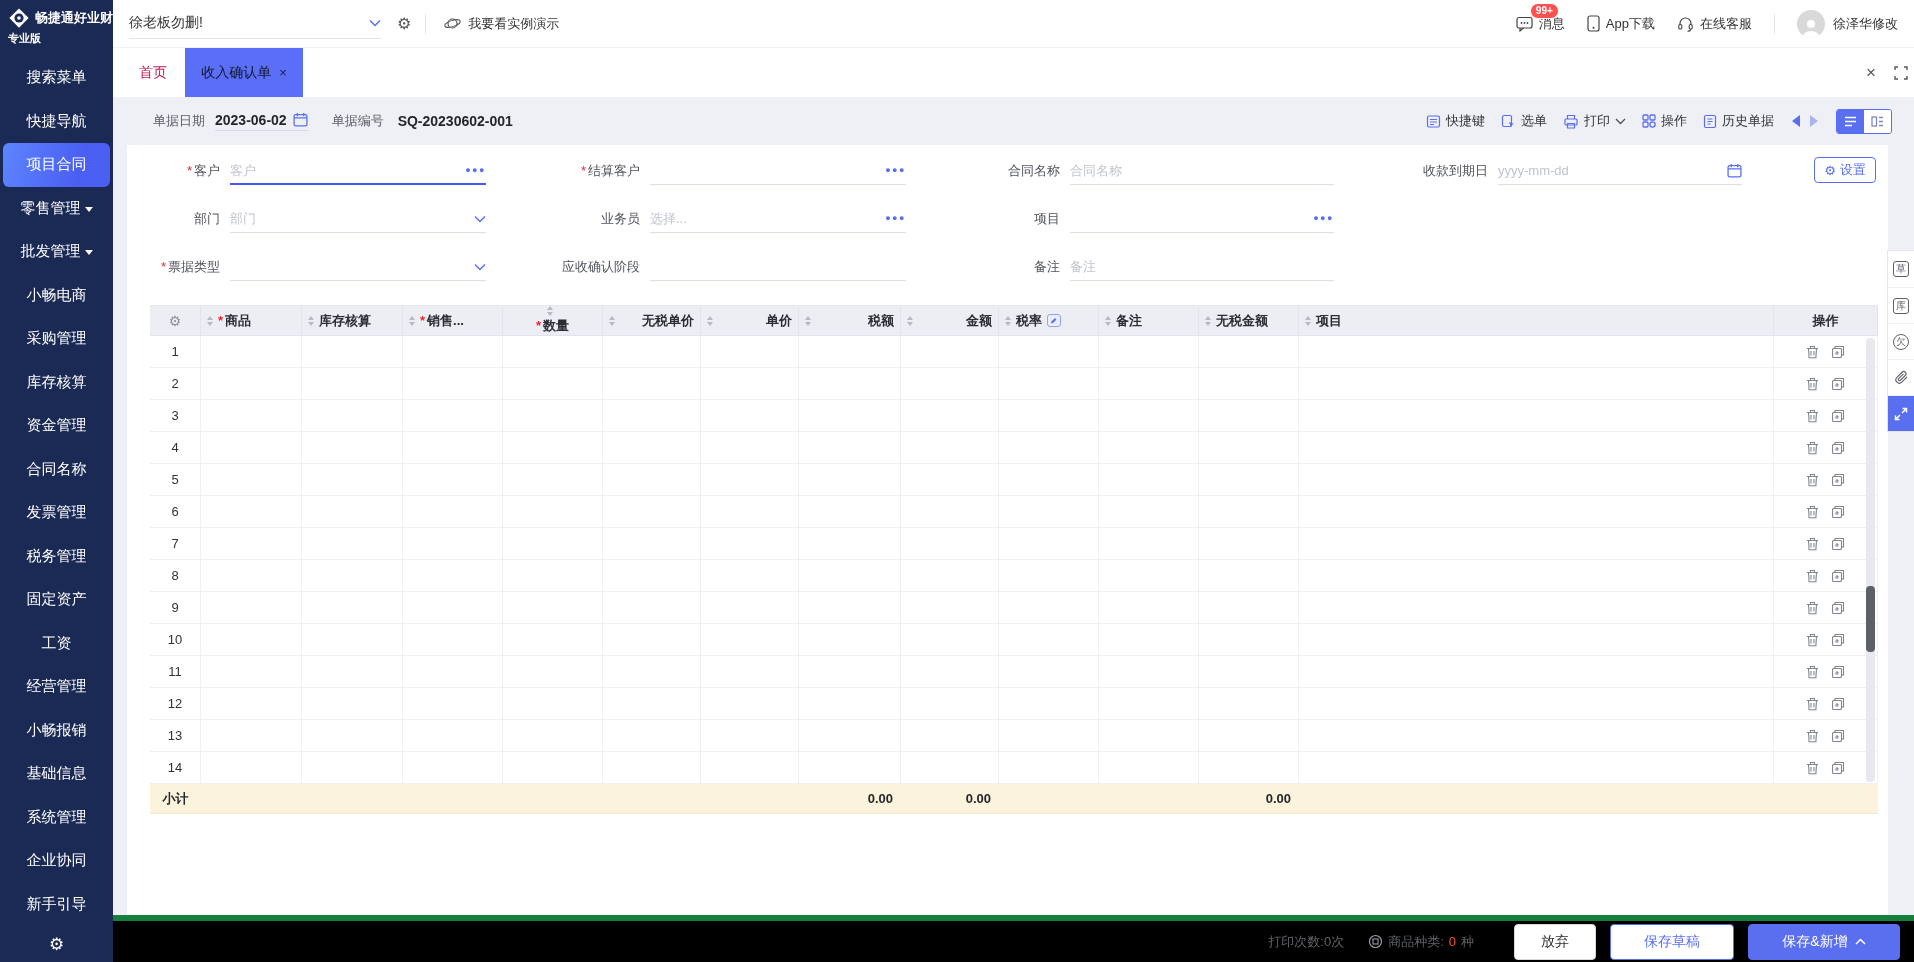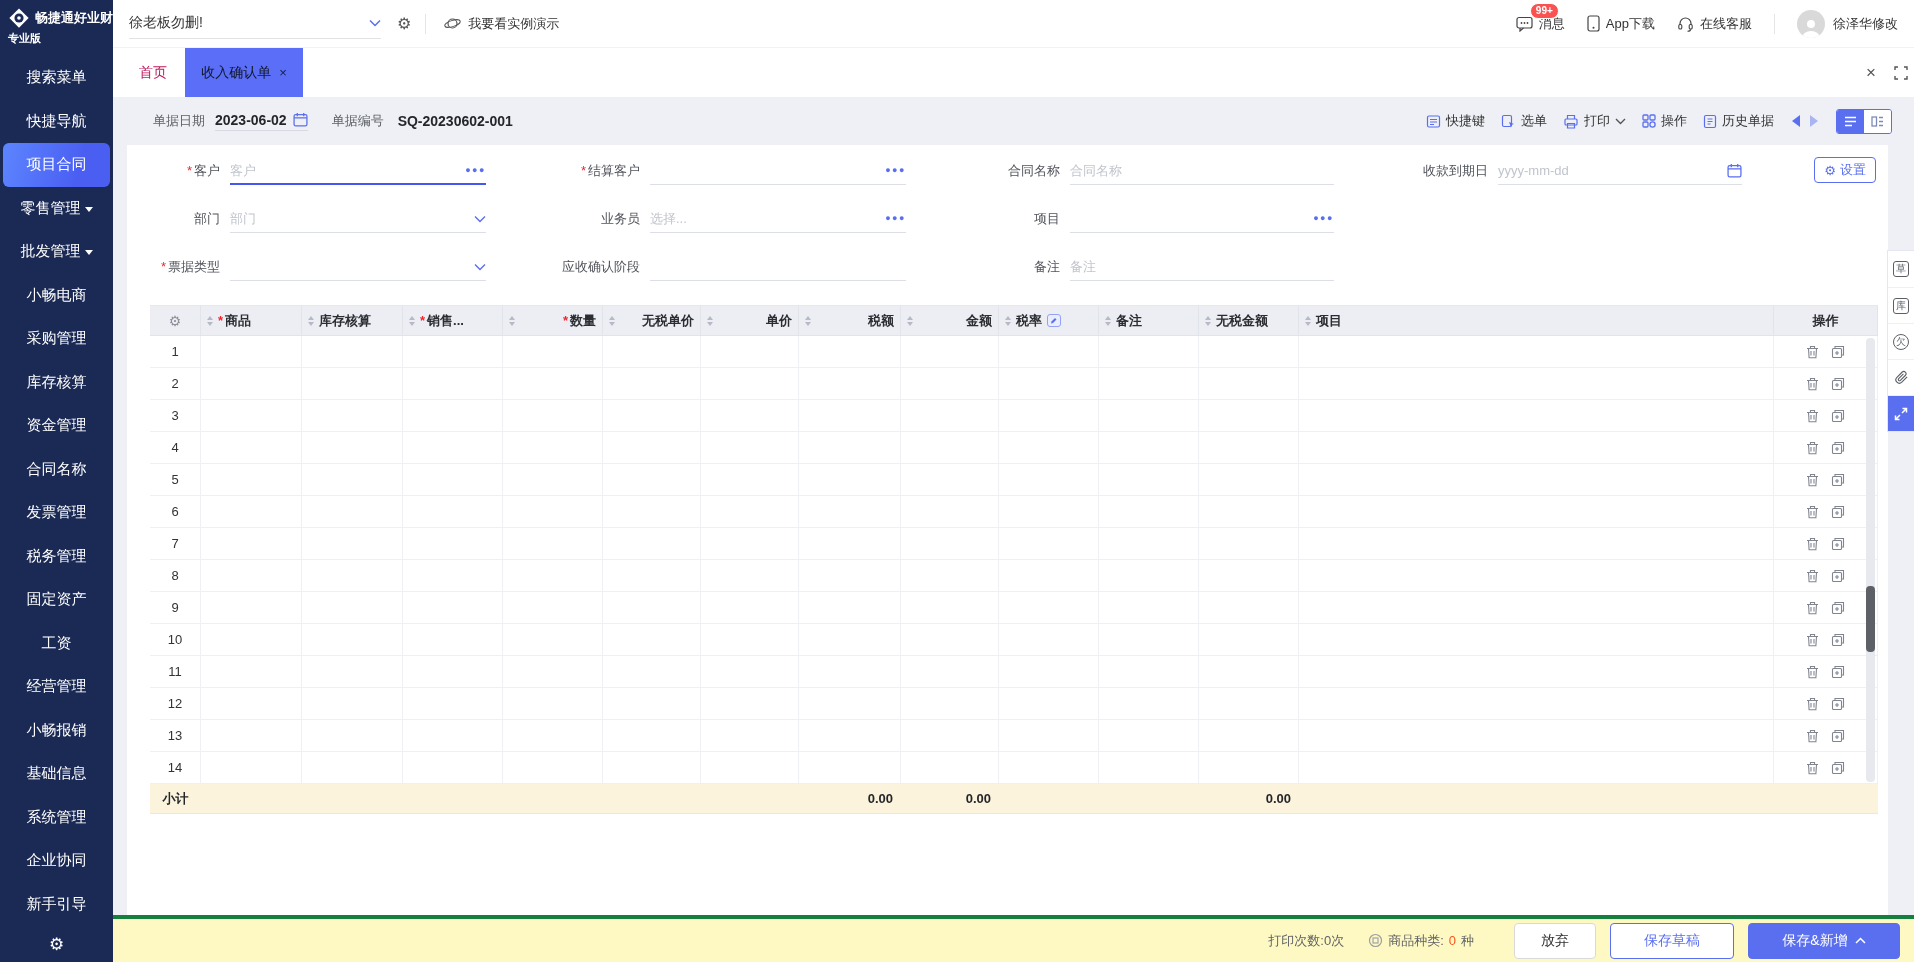--- a/index.html
+++ b/index.html
@@ -96,21 +96,21 @@
   .g-sub { display:flex; height:30px; background:#fbf3dc; border-bottom:1px solid #f0e8cf; }
   .g-scell { display:flex; align-items:center; padding:12px 8px; font-size:13px; font-weight:bold; color:#24262b; }
   .g-scell.center { justify-content:center; } .g-scell.right { justify-content:flex-end; }
   .ops-icons { display:flex; gap:12px; align-items:center; justify-content:center; width:100%; }
   .ops-icons span { display:flex; cursor:pointer; }
   .grid-gear { color:#8c8f98; font-size:14px; }
   .vscroll { position:absolute; right:3px; top:32px; width:9px; height:444px; background:#e8e9ee; border-radius:4px; }
   .vthumb { position:absolute; left:0; top:248px; width:9px; height:66px; background:#5d6167; border-radius:4px; cursor:pointer; }
 
   
-  .footer { height:47px; background:#fef9c3; border-top:4px solid #15803d; display:flex; align-items:center; justify-content:flex-end; padding-right:14px; gap:14px; }
+  .footer { height:47px; background:#000000; border-top:6px solid #15803d; display:flex; align-items:center; justify-content:flex-end; padding-right:14px; gap:14px; }
   .stat { color:#606266; font-size:13px; display:flex; align-items:center; gap:5px; }
   .stat .orange { color:#fa541c; }
   .stat-group { display:flex; align-items:center; gap:24px; margin-right:26px; }
   .btn { height:36px; border-radius:4px; display:flex; align-items:center; justify-content:center; font-size:14px; cursor:pointer; }
   .btn.plain { width:82px; background:#fff; border:1px solid #d9d9d9; color:#333; }
   .btn.ghost { width:124px; background:#fff; border:1px solid #5a6ff0; color:#5a6ff0; }
   .btn.primary { width:152px; background:#5a6ff0; border:1px solid #5a6ff0; color:#fff; gap:7px; }
 
   
   .rail { position:absolute; right:0; top:250px; width:27px; background:#fff; border:1px solid #e5e7ee; border-right:none; z-index:5; }
@@ -494,21 +494,21 @@
                 </span>
                 <span>库存核算</span>
               </div>
               <div class="g-hcell" style="width: 100px; flex-shrink: 0;">
                 <span class="sort">
                   <span class="s-up"></span>
                   <span class="s-dn"></span>
                 </span>
                 <span><span class="req">*</span>销售...</span>
               </div>
-              <div class="g-hcell right" style="width: 100px; flex-shrink: 0;">
+              <div class="g-hcell right" style="width: 100px; flex-shrink: 0; flex-direction: column;">
                 <span class="sort">
                   <span class="s-up"></span>
                   <span class="s-dn"></span>
                 </span>
                 <span><span class="req">*</span>数量</span>
               </div>
               <div class="g-hcell right" style="width: 98px; flex-shrink: 0;">
                 <span class="sort">
                   <span class="s-up"></span>
                   <span class="s-dn"></span>

